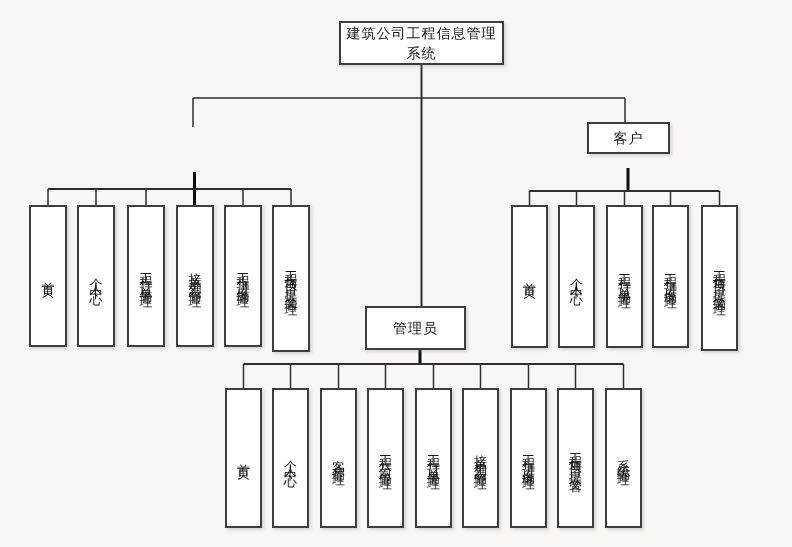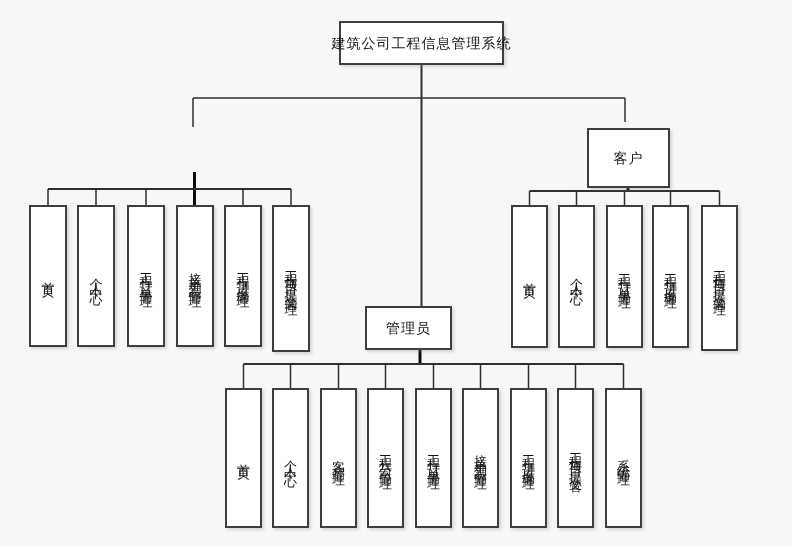--- a/index.html
+++ b/index.html
@@ -17,21 +17,21 @@
     justify-content:center;
     color:#141414;
   }
   .hnode span{
     font-size:14px;
     line-height:20px;
     letter-spacing:1px;
     text-align:center;
     white-space:nowrap;
   }
-  .hnode{flex-direction:row;}
+  .hnode{flex-direction:column;}
   .vnode span{
     writing-mode:vertical-rl;
     text-orientation:upright;
     font-size:13px;
     letter-spacing:4.6px;
     line-height:1;
     white-space:nowrap;
   }
 </style>
 </head>
@@ -77,24 +77,24 @@
       <line x1="575.5" y1="364" x2="575.5" y2="388" stroke-width="1.5"></line>
       <line x1="623.5" y1="364" x2="623.5" y2="388" stroke-width="1.5"></line>
     </g>
   </svg>
 
   <div class="box hnode" style="left:339px;top:21px;width:165px;height:44px">
     <span>建筑公司工程信息管理</span>
     <span>系统</span>
   </div>
 
-  <div class="box hnode" style="left:587px;top:128px;width:83px;height:60px">
+  <div class="box hnode" style="left:587px;top:122px;width:83px;height:32px">
     <span>客户</span>
   </div>
-  <div class="box hnode" style="left:365px;top:306px;width:87px;height:44px">
+  <div class="box hnode" style="left:365px;top:306px;width:101px;height:44px">
     <span>管理员</span>
   </div>
 
   <div class="box vnode" style="left:29px;top:205px;width:38px;height:142px">
     <span>首页</span>
   </div>
   <div class="box vnode" style="left:77px;top:205px;width:38px;height:142px">
     <span>个人中心</span>
   </div>
   <div class="box vnode" style="left:127px;top:205px;width:38px;height:142px">

